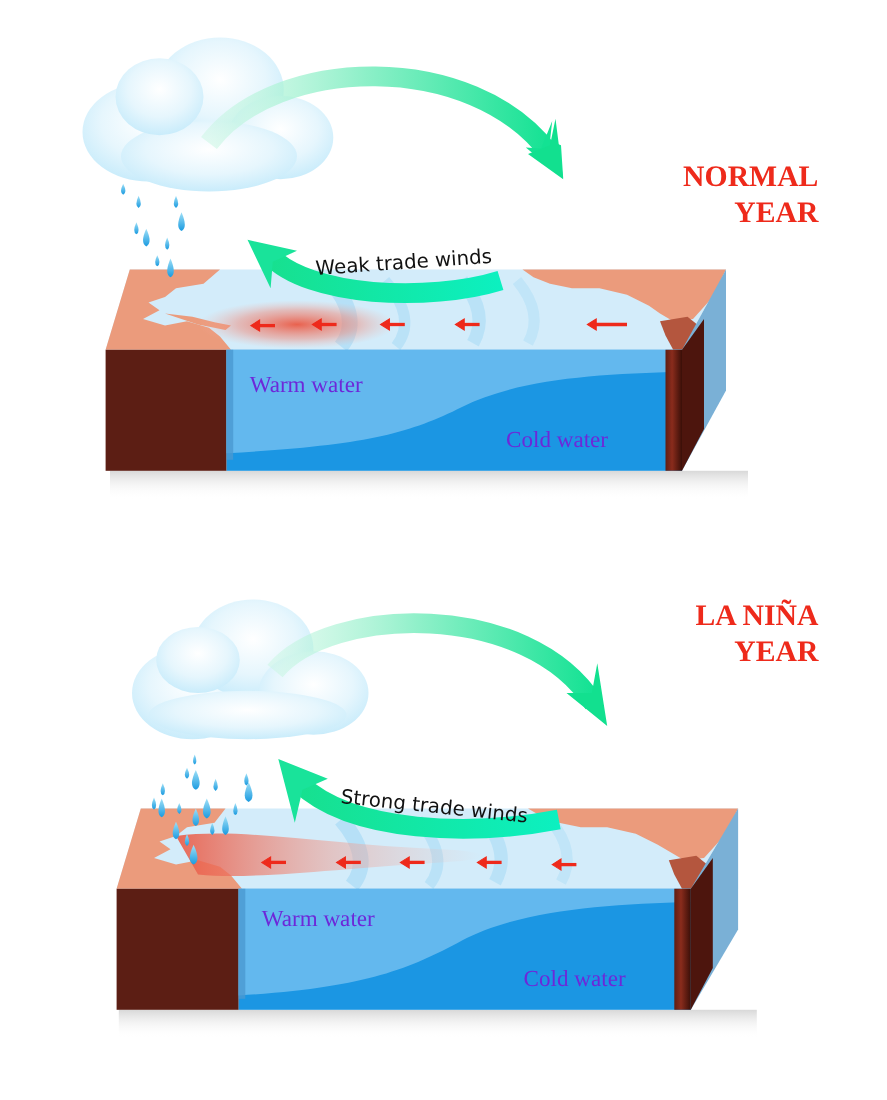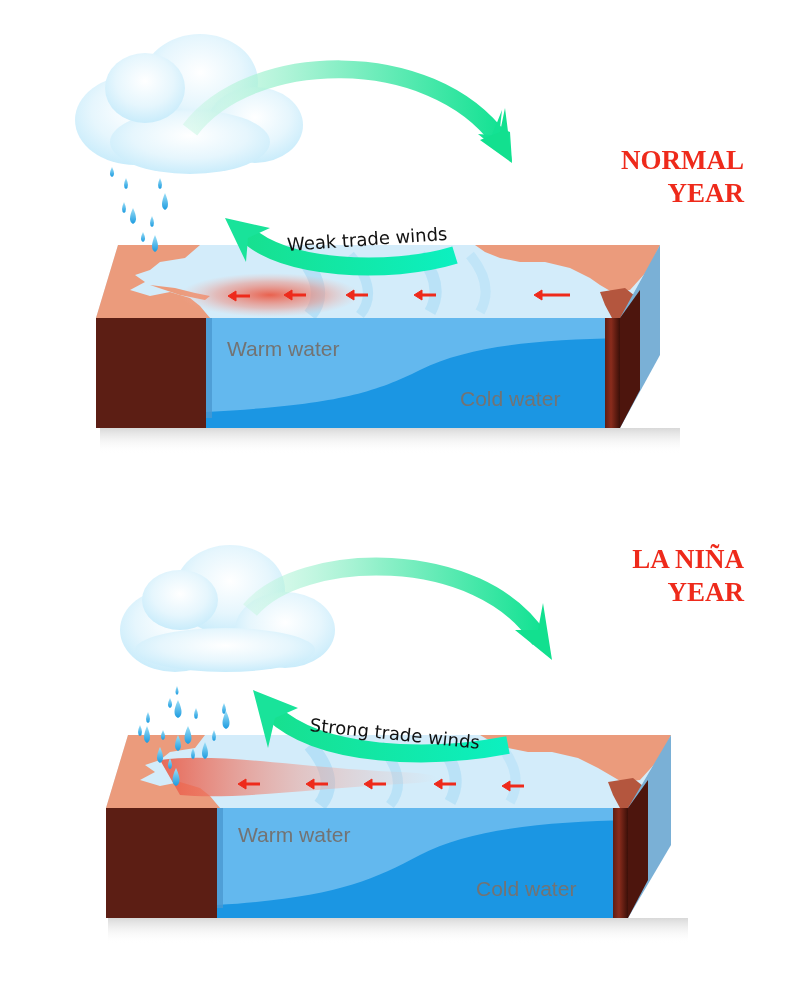--- a/index.html
+++ b/index.html
@@ -2,21 +2,21 @@
 <html><head>
 <meta charset="utf-8">
 <style>
   html, body { margin: 0; padding: 0; background: #ffffff; }
   body { width: 806px; height: 1000px; position: relative; overflow: hidden; font-family: "Liberation Sans", "DejaVu Sans", sans-serif; }
   .panel { position: absolute; left: 0; width: 806px; }
   #panel-normal { top: 0; height: 500px; }
   #panel-lanina { top: 490px; height: 510px; }
   svg { position: absolute; left: 0; top: 0; }
   .title { position: absolute; right: 62px; text-align: right; color: #ee2a1b; font-weight: bold; font-size: 27px; line-height: 33px; letter-spacing: 0px; font-family: Liberation Serif, serif; }
-  .water-label { position: absolute; color: #737373; font-size: 21px; font-family: Liberation Sans, sans-serif; }
+  .water-label { position: absolute; color: #6d28d9; font-size: 21px; font-family: Liberation Serif, serif; }
   .wind-label { position: absolute; color: #111111; font-size: 18px; font-family: "DejaVu Sans", sans-serif; white-space: nowrap; transform-origin: left center; }
 </style>
 </head>
 <body>
 
 <div class="panel" id="panel-normal">
   <svg width="806" height="500" viewBox="0 0 806 500">
     <defs>
       <linearGradient id="gArrow" x1="0" y1="0" x2="1" y2="0">
         <stop offset="0" stop-color="#c8f6e2" stop-opacity="0.5"></stop>

